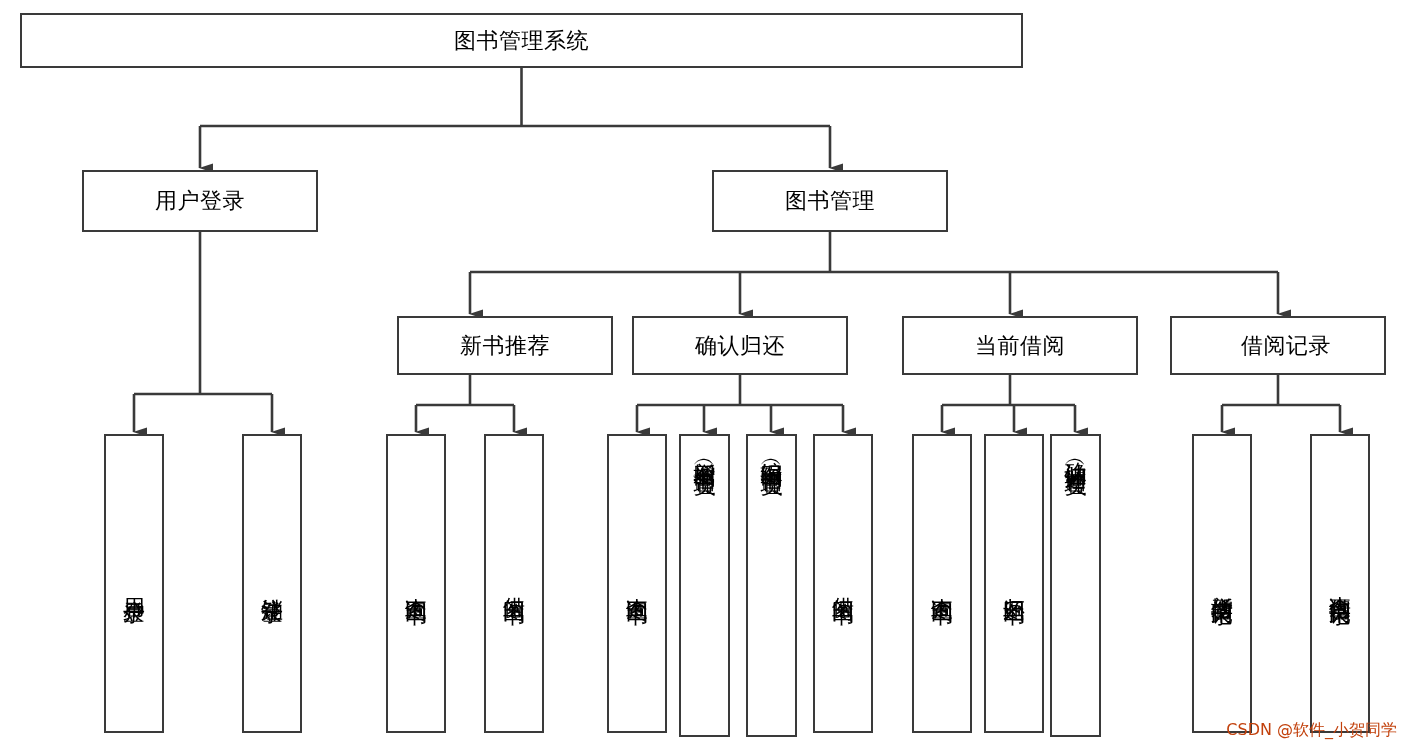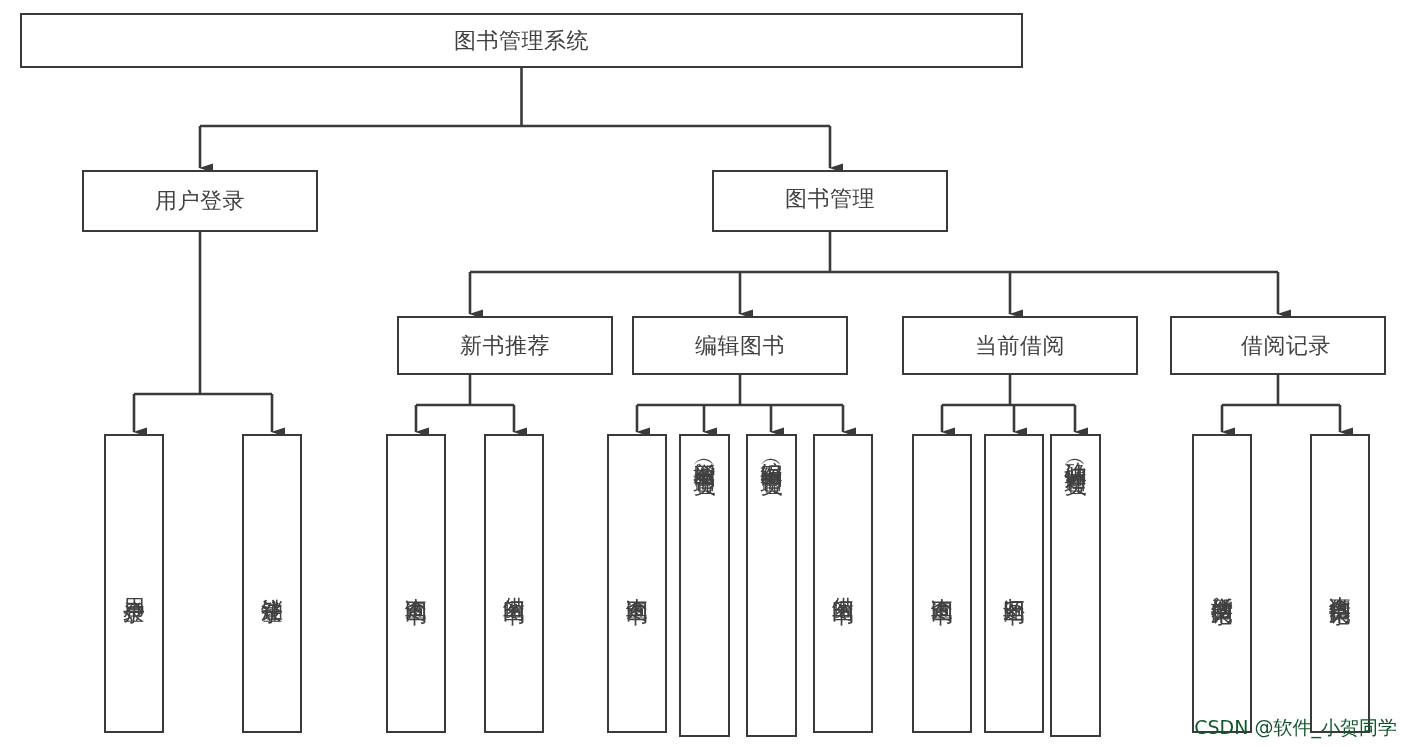--- a/index.html
+++ b/index.html
@@ -27,21 +27,21 @@
     pointer-events: none;
   }
   .node {
     position: absolute;
     box-sizing: border-box;
     background: #ffffff;
     border: 2px solid #3a3a3a;
     display: flex;
     align-items: center;
     justify-content: center;
-    color: #404040;
+    color: #000000;
     z-index: 2;
   }
   .node .node-label {
     display: block;
     text-align: center;
     line-height: 1.18;
     letter-spacing: 0.5px;
   }
   
   .node.h .node-label {
@@ -63,22 +63,22 @@
   }
   
   .node.v.center {
     align-items: center;
     padding-top: 0;
   }
   .watermark {
     position: absolute;
     right: 8px;
     bottom: 6px;
-    font-size: 19px;
-    color: #14532d;
+    font-size: 16px;
+    color: #c2410c;
     white-space: nowrap;
     z-index: 5;
     font-family: "DejaVu Sans", "Liberation Sans", sans-serif;
   }
 </style>
 </head>
 <body>
 
 <div id="diagram-root">
 
@@ -149,29 +149,29 @@
     </g>
   </svg>
 
   <div class="node h" style="left:20px; top:13px; width:1003px; height:55px;">
     <span class="node-label">图书管理系统</span>
   </div>
 
   <div class="node h" style="left:82px; top:170px; width:236px; height:62px;">
     <span class="node-label">用户登录</span>
   </div>
-  <div class="node h" style="left:712px; top:170px; width:236px; height:62px;font-family:Liberation Mono, monospace;">
+  <div class="node h" style="left:712px; top:170px; width:236px; height:62px;">
     <span class="node-label">图书管理</span>
   </div>
 
   <div class="node h" style="left:362px; top:316px; width:216px; height:59px;margin-left:35px;">
     <span class="node-label">新书推荐</span>
   </div>
   <div class="node h" style="left:632px; top:316px; width:216px; height:59px;">
-    <span class="node-label">编辑图书</span>
+    <span class="node-label">确认归还</span>
   </div>
   <div class="node h" style="left:902px; top:316px; width:236px; height:59px;">
     <span class="node-label">当前借阅</span>
   </div>
   <div class="node h" style="left:1170px; top:316px; width:216px; height:59px;padding-left:16px;">
     <span class="node-label">借阅记录</span>
   </div>
 
   <div class="node v center" style="left:104px; top:434px; width:60px; height:299px;">
     <span class="node-label">用户登录</span>

